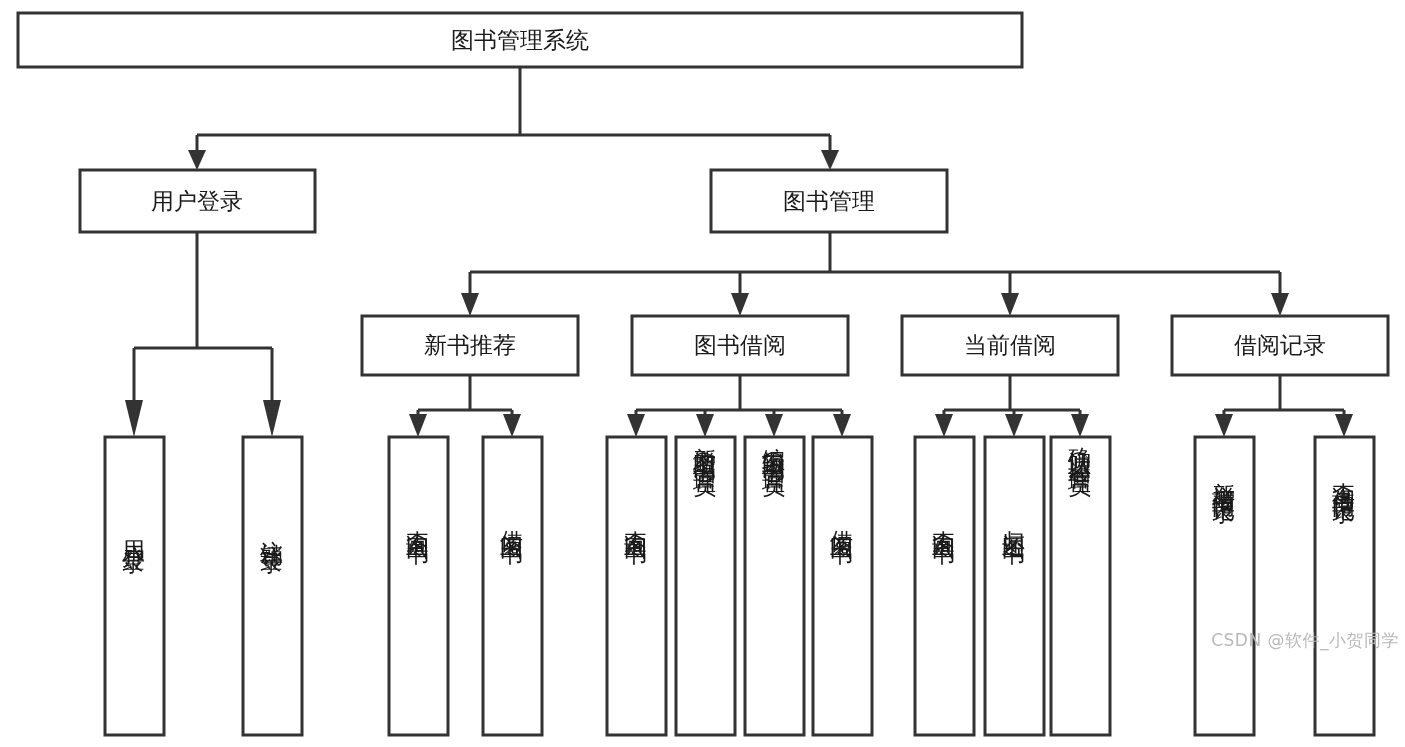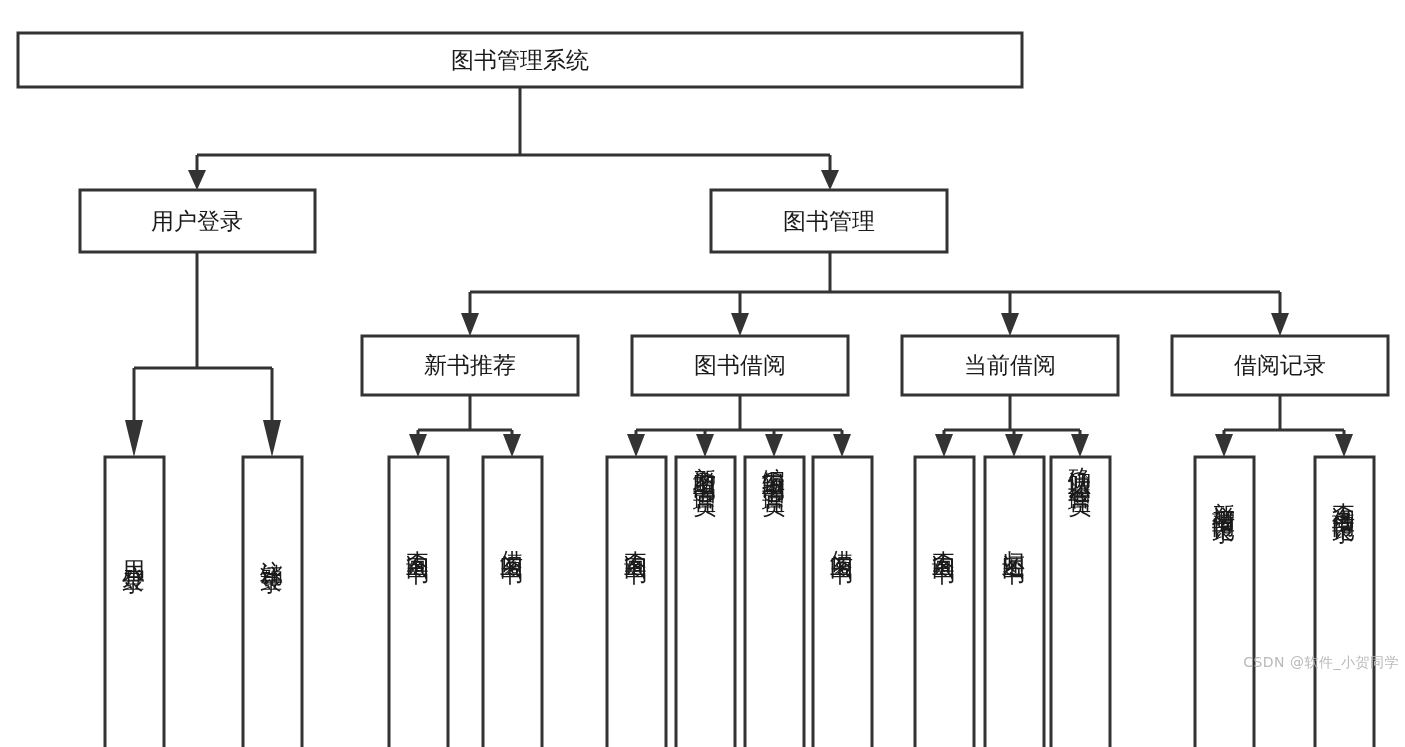--- a/index.html
+++ b/index.html
@@ -11,21 +11,20 @@
     width: 1405px;
     height: 747px;
     font-family: "DejaVu Sans", "Liberation Sans", sans-serif;
     overflow: hidden;
     position: relative;
   }
   #diagram-root {
     position: relative;
     width: 1405px;
     height: 657px;
-    margin-top: 20px;
   }
   svg.diagram {
     display: block;
     width: 1405px;
     height: 747px;
   }
   .node-box {
     fill: #ffffff;
     stroke: #333333;
     stroke-width: 3;
@@ -52,21 +51,21 @@
   }
   .arrow-head {
     fill: #333333;
     stroke: none;
   }
   .watermark {
     position: absolute;
     right: 6px;
     bottom: 5px;
     font-family: "DejaVu Sans", "Liberation Sans", sans-serif;
-    font-size: 14px;
+    font-size: 17px;
     color: #b9b9b9;
     white-space: nowrap;
     pointer-events: none;
     letter-spacing: 0.5px;
   }
 </style>
 </head>
 <body>
 
 <div id="diagram-root">

